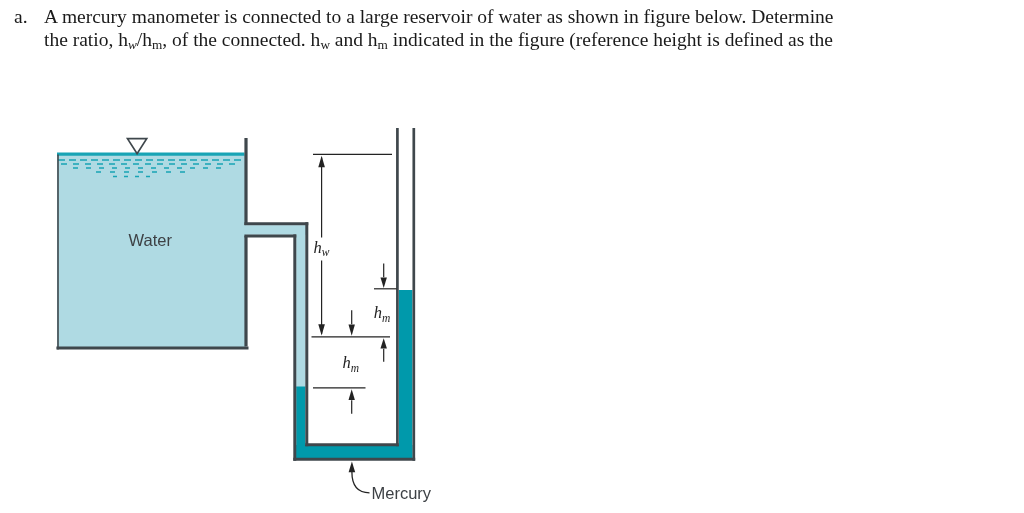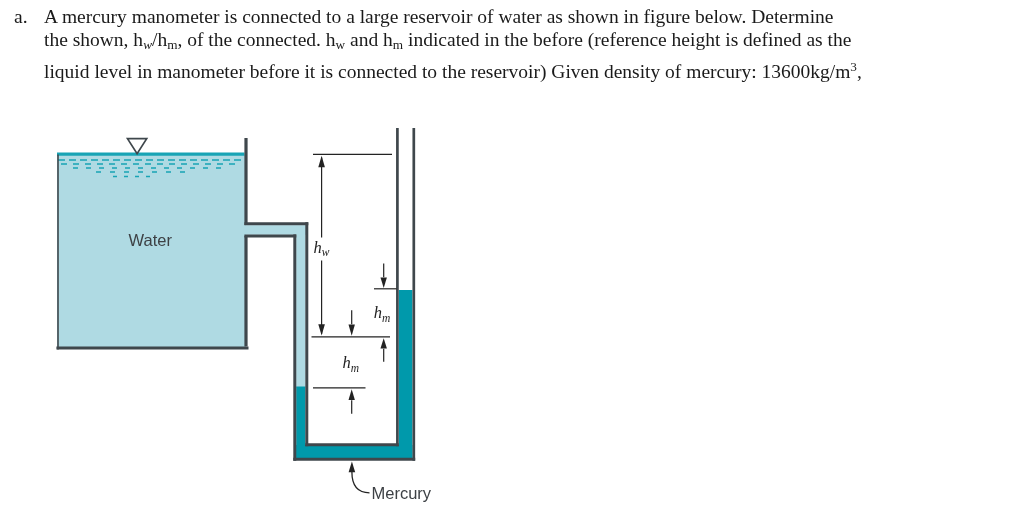--- a/index.html
+++ b/index.html
@@ -23,22 +23,21 @@
 </style>
 </head>
 <body>
 
 <div class="page">
 
   <div class="problem">
     <div class="marker">a.</div>
     <div>
         <div class="line"><span>A mercury manometer is connected to a large reservoir of water as shown in figure below. Determine</span></div>
-        <div class="line"><span>the shown, h</span><span class="sub it">w</span><span>/h</span><span class="sub">m</span><span>, of the connected. h</span><span class="sub">w</span><span> and h</span><span class="sub">m</span><span> indicated in the before (reference height is defined as the</span></div>
-        <div class="line"><span>liquid level in manometer before it is connected to the reservoir) Given density of mercury: 13600kg/m</span><span class="sup">3</span><span>,</span></div>
+        <div class="line"><span>the ratio, h</span><span class="sub it">w</span><span>/h</span><span class="sub">m</span><span>, of the connected. h</span><span class="sub">w</span><span> and h</span><span class="sub">m</span><span> indicated in the figure (reference height is defined as the</span></div>
       </div>
   </div>
 
   <svg class="figure" width="1024" height="513" viewBox="0 0 1024 513" xmlns="http://www.w3.org/2000/svg">
 
     <g fill="#afdae3">
       <rect x="57" y="154.5" width="189" height="194"></rect>
       <rect x="244" y="225.2" width="63" height="9.6"></rect>
       <rect x="296.2" y="234" width="9.2" height="154"></rect>
     </g>

